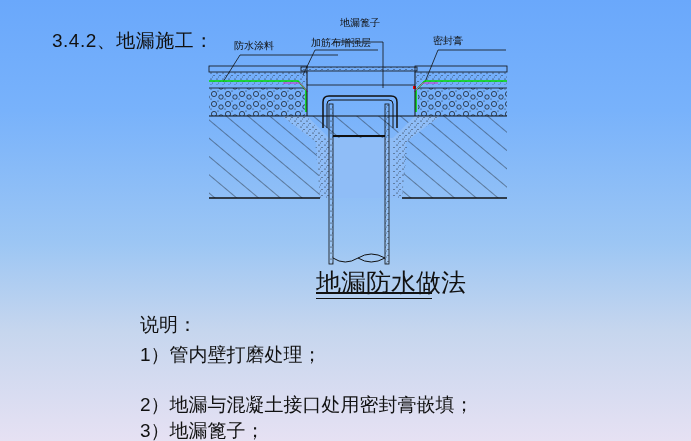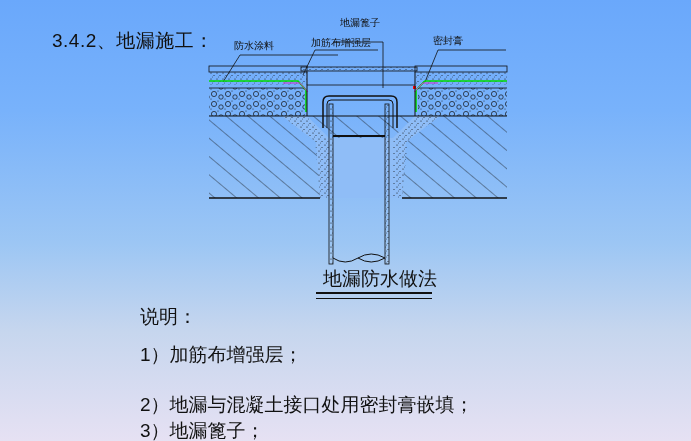--- a/index.html
+++ b/index.html
@@ -10,22 +10,22 @@
     color:#111;
   }
   .section-title {
     position:absolute; left:12px; top:28px;
     font-size:19px; color:#111; letter-spacing:0.5px;
     font-family: "Liberation Sans", sans-serif;
     margin-left: 40px;
   }
   .diagram { position:absolute; left:200px; top:0; width:320px; height:300px; }
   .caption {
-    position:absolute; left:323px; top:266px;
-    font-size:19px; color:#111; font-family:Liberation Sans, sans-serif;
+    position:absolute; left:316px; top:266px;
+    font-size:25px; color:#111; font-family:Liberation Sans, sans-serif;
   }
   .caption-underline {
     position:absolute; left:316px; top:292px; width:116px; height:4px;
     border-top:2px solid #111; border-bottom:1.5px solid #111;
   }
   .notes { position:absolute; left:140px; top:300px; }
   .note {
     position:absolute; left:0; white-space:nowrap;
     font-size:19px; color:#111; font-family:"DejaVu Serif", serif;
   }
@@ -110,23 +110,23 @@
   <rect x="385" y="104" width="4" height="160" fill="url(#dots)" stroke="#111" stroke-width="0.8"></rect>
   <line x1="333" y1="136" x2="385" y2="136" stroke="#111" stroke-width="2"></line>
   <path d="M333,258 Q345,266 358,258 Q371,250 385,258" fill="none" stroke="#111" stroke-width="1"></path>
   <path d="M358,258 Q371,266 385,258" fill="none" stroke="#111" stroke-width="1"></path>
 </svg>
 
 <div class="caption">地漏防水做法</div>
 <div class="caption-underline"></div>
 
 <div class="notes">
-  <div class="note" style="top:4px;text-align:center;">说明：</div>
+  <div class="note" style="top:12px;text-align:center;">说明：</div>
   <div class="note" style="top:42px;">
-    <span class="num">1）</span><span>加筋布增强层；</span>
+    <span class="num">1）</span><span>管内壁打磨处理；</span>
   </div>
   <div class="note" style="top:92px;">
     <span class="num">2）</span><span>地漏与混凝土接口处用密封膏嵌填；</span>
   </div>
   <div class="note" style="top:118px;">
     <span class="num">3）</span><span>地漏篦子；</span>
   </div>
 </div>
 
 </body></html>

